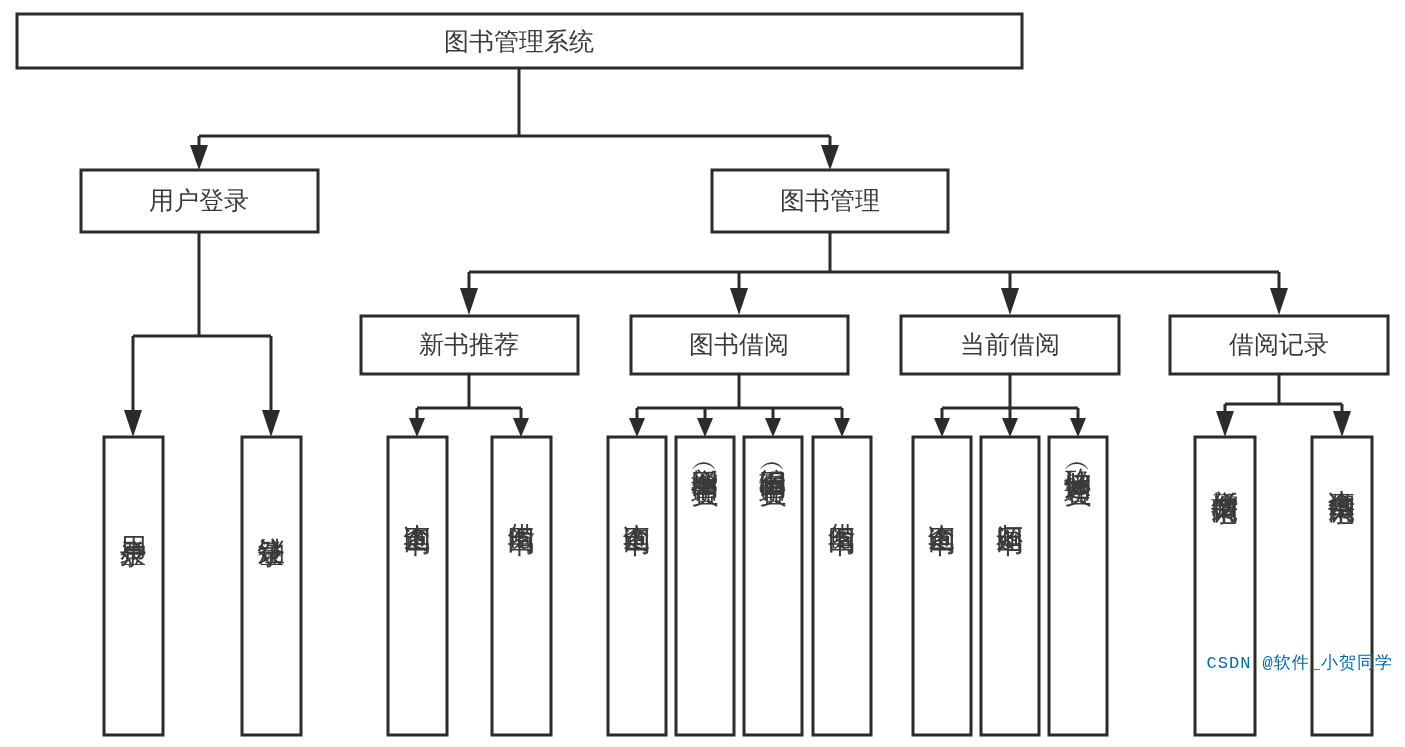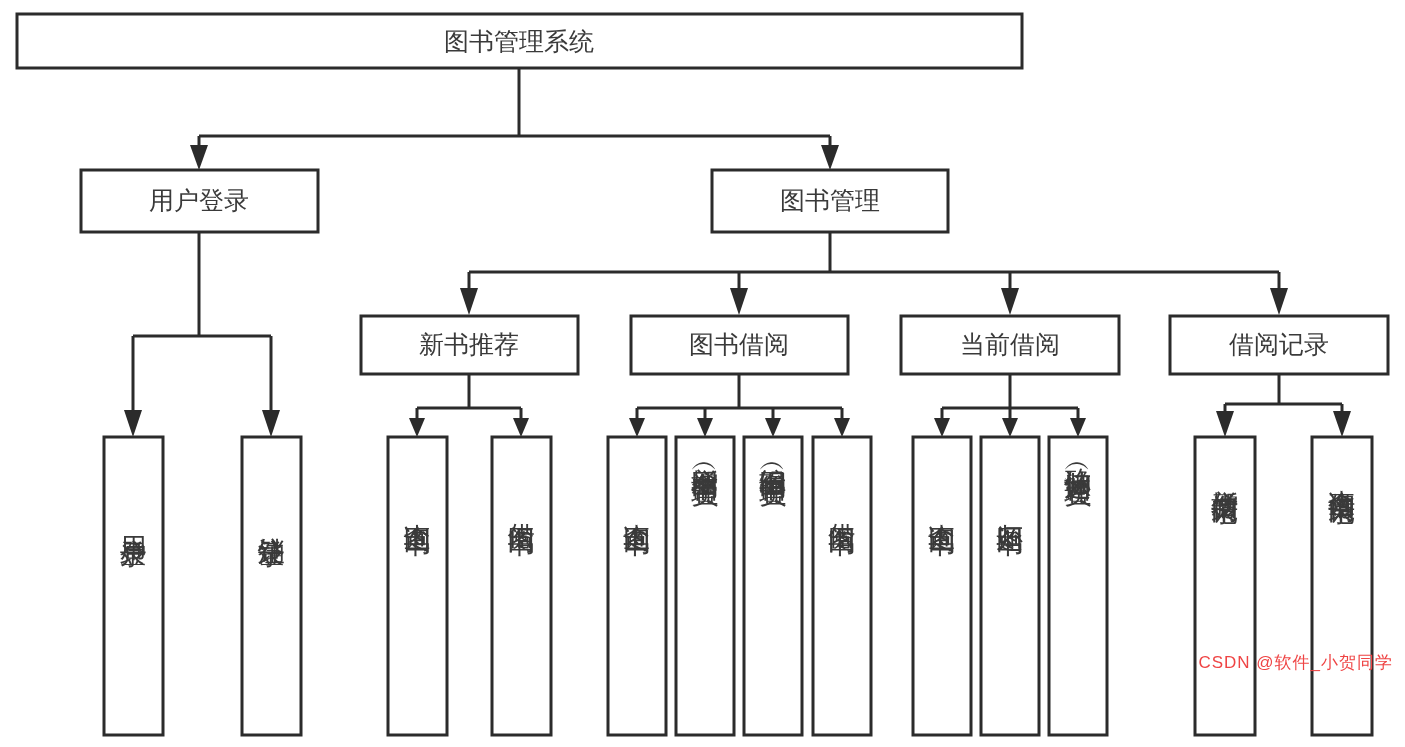--- a/index.html
+++ b/index.html
@@ -29,23 +29,23 @@
     line-height:1.02;
     color:#3a3a3a;
     letter-spacing:2px;
     white-space:nowrap;
     font-family:"DejaVu Sans","Liberation Sans",sans-serif;
   }
   .watermark{
     position:absolute;
     right:12px;bottom:4px;
     font-size:17px;
-    color:#ef4444;
+    color:#0369a1;
     letter-spacing:1px;
-    font-family:Liberation Sans, sans-serif;
+    font-family:Liberation Mono, monospace;
     white-space:nowrap;
   }
 </style>
 </head>
 <body>
 
 <div id="stage">
 
   <svg viewBox="0 0 1405 747">
 

